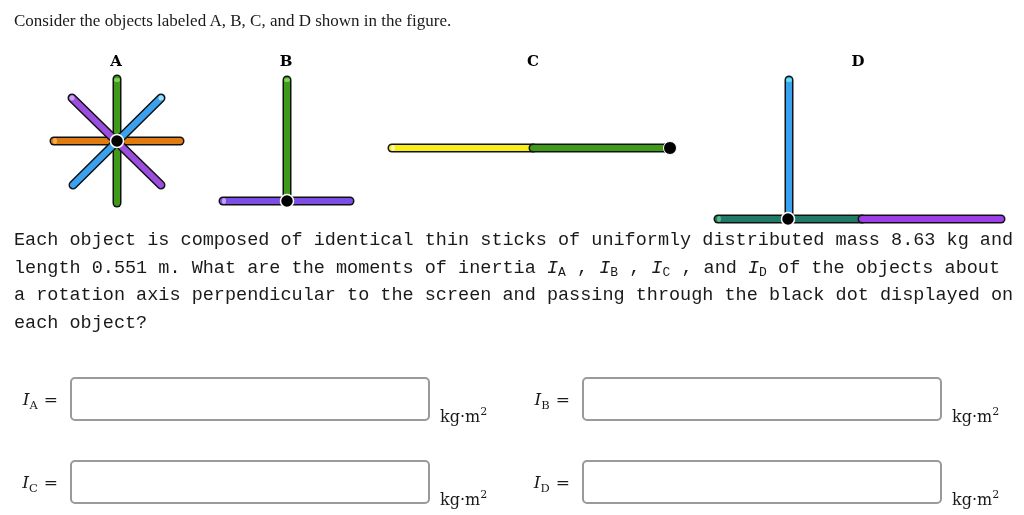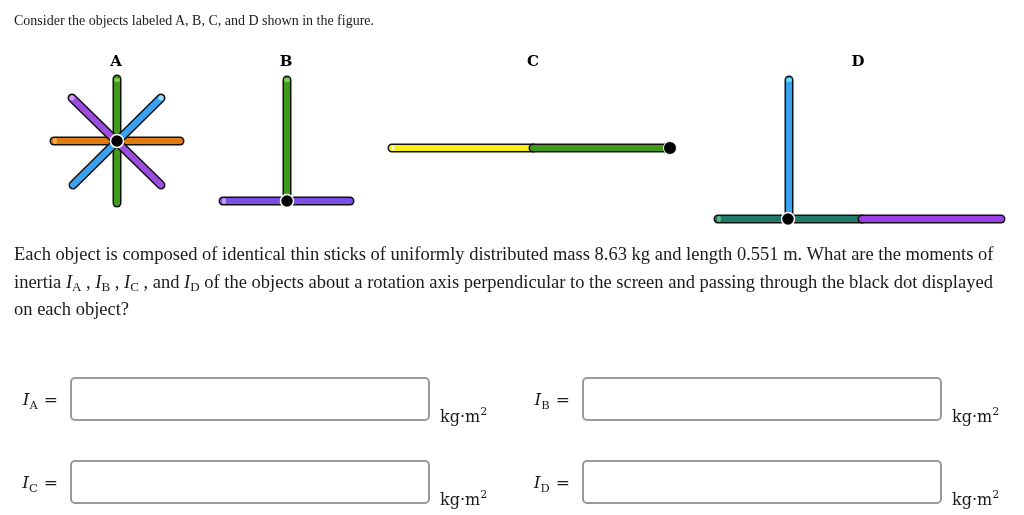--- a/index.html
+++ b/index.html
@@ -3,29 +3,29 @@
   <meta charset="utf-8">
   <style>
     html, body { margin: 0; padding: 0; background: #ffffff; }
     body {
       width: 1024px; height: 515px; position: relative; overflow: hidden;
       font-family: "Liberation Serif", "DejaVu Serif", serif;
       color: #1a1a1a;
     }
     .intro {
       position: absolute; left: 14px; top: 9px;
-      font-size: 14px; line-height: 24px;
+      font-size: 17px; line-height: 24px;
     }
     .figure { position: absolute; left: 0; top: 0; width: 1024px; height: 240px; }
     .fig-label {
       font-family: "DejaVu Serif", serif; font-weight: bold; font-size: 15px;
     }
     .question {
-      position: absolute; left: 14px; top: 241px; width: 1000px;
-      font-size: 18.5px; line-height: 27.5px;
+      position: absolute; left: 14px; top: 227px; width: 1000px;
+      font-size: 18.5px; line-height: 27.5px; font-family: Liberation Mono, monospace;
     }
     .question i { font-style: italic; }
     .question sub { font-style: normal; font-size: 13px; vertical-align: -3px; line-height: 0; }
     .row {
       position: absolute; display: flex; align-items: center;
     }
     .var {
       font-family: "DejaVu Serif", serif; font-size: 17px; width: 56px;
       display: flex; align-items: baseline; justify-content: flex-end;
       padding-right: 12px; box-sizing: border-box;

